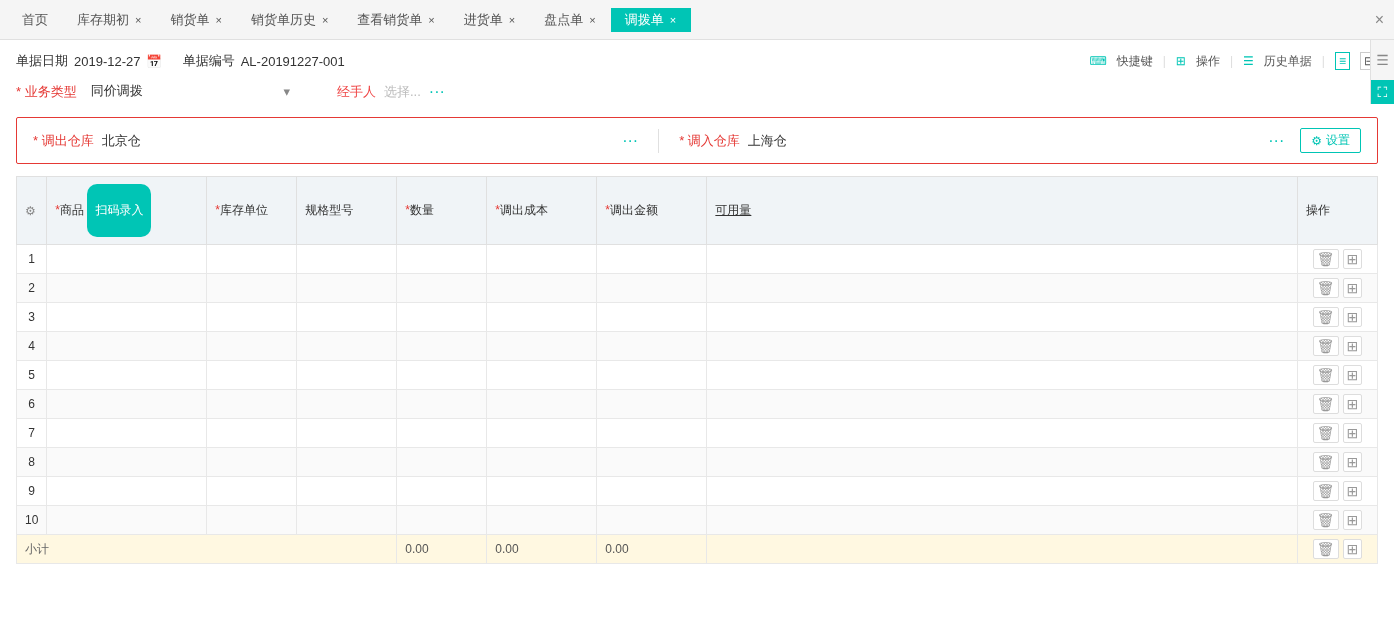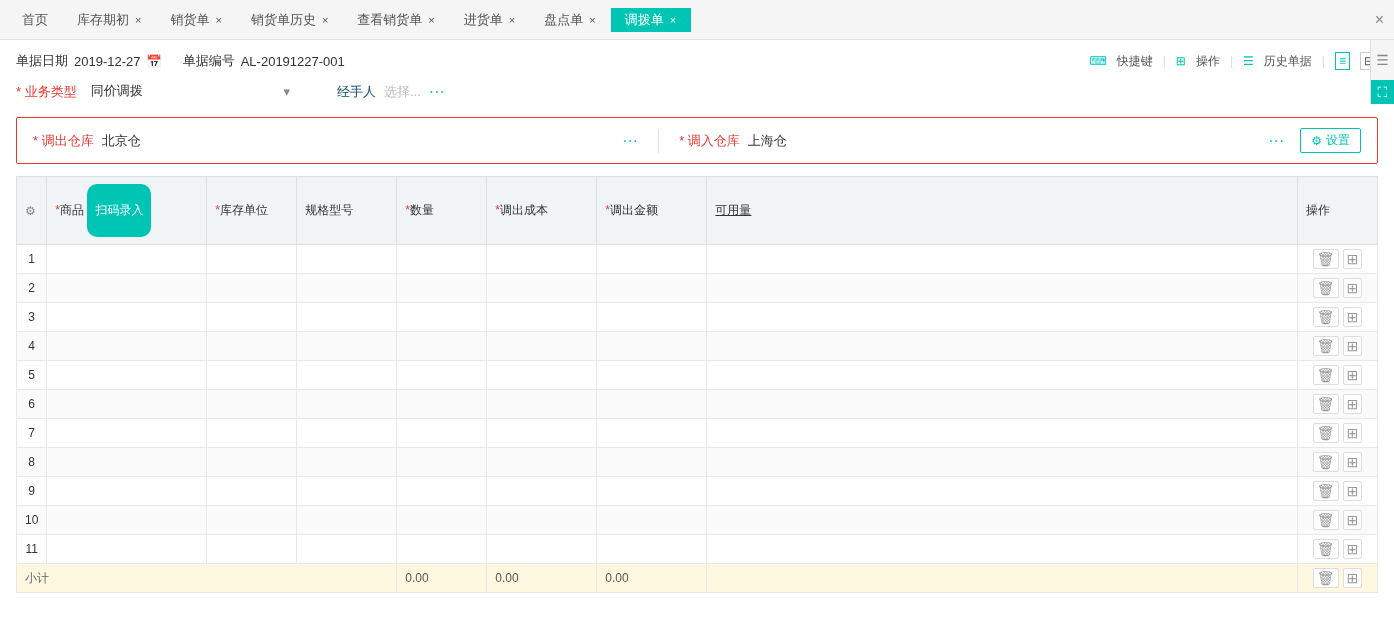--- a/index.html
+++ b/index.html
@@ -66,21 +66,21 @@
       display: flex; align-items: center; gap: 41px; margin-bottom: 12px;
     }
     .biz-type-field { display: flex; align-items: center; gap: 8px; flex: 0 0 280px; }
     .biz-type-field label { color: #e53935; white-space: nowrap; }
     .biz-type-value {
       flex: 1; border: none; border-bottom: 1px solid transparent;
       padding: 4px 6px; background: #fff; display: flex; align-items: center;
       justify-content: space-between; cursor: pointer;
     }
     .handler-field { display: flex; align-items: center; gap: 8px; flex: 0 0 260px; }
-    .handler-field label { color: #0c4a6e; white-space: nowrap; }
+    .handler-field label { color: #ef4444; white-space: nowrap; }
     .handler-placeholder { color: #bbb; }
     .handler-dots { color: #00c5b5; cursor: pointer; font-size: 16px; }
 
     
     .data-table {
       width: 100%; border-collapse: collapse; font-size: 12px;
     }
     .data-table th {
       background: #f0f4f7; border: 1px solid #e0e0e0;
       padding: 7px 8px; text-align: left; font-weight: normal; color: #333;
@@ -410,36 +410,20 @@
     <td></td>
     <td></td>
     <td></td>
     <td>
       <div class="action-cell">
         <button class="action-btn">🗑</button>
         <button class="action-btn">⊞</button>
       </div>
     </td>
   </tr>
-          <tr class="">
-    <td class="row-num">11</td>
-    <td></td>
-    <td></td>
-    <td></td>
-    <td></td>
-    <td></td>
-    <td></td>
-    <td></td>
-    <td>
-      <div class="action-cell">
-        <button class="action-btn">🗑</button>
-        <button class="action-btn">⊞</button>
-      </div>
-    </td>
-  </tr>
           <tr class="subtotal-row">
   <td colspan="4" style="text-align:left; padding-left:8px; color:#666;">小计</td>
   <td>0.00</td>
   <td>0.00</td>
   <td>0.00</td>
   <td></td>
   <td>
     <div class="action-cell">
       <button class="action-btn">🗑</button>
       <button class="action-btn">⊞</button>

